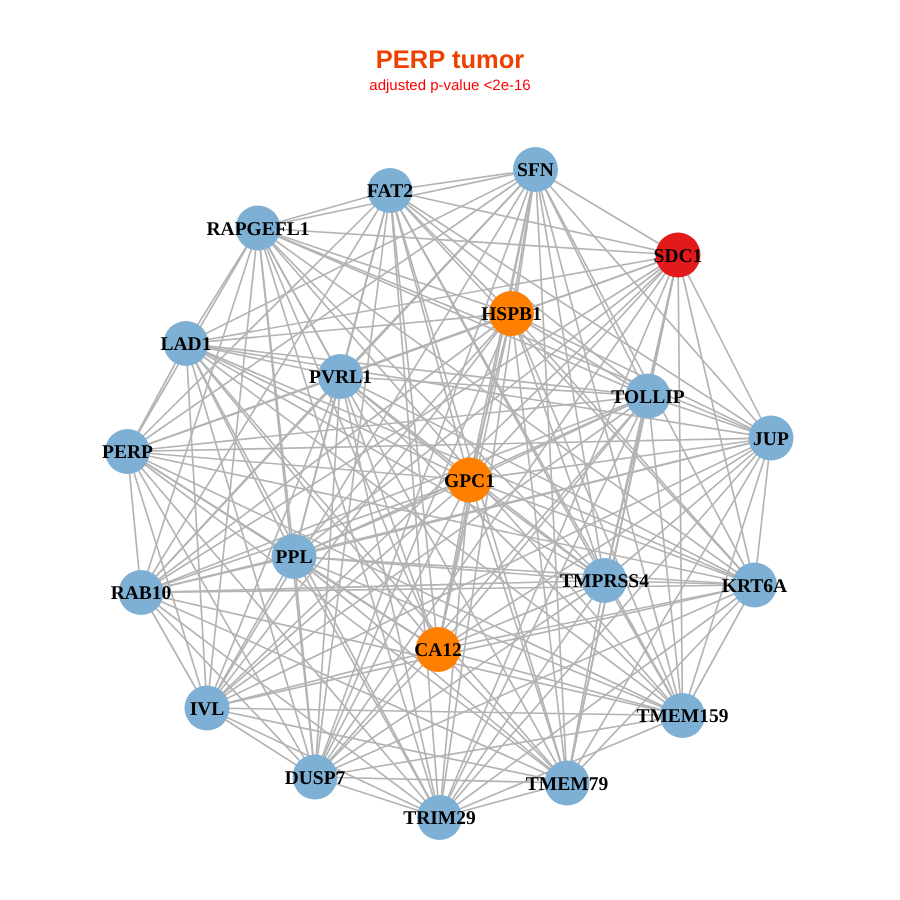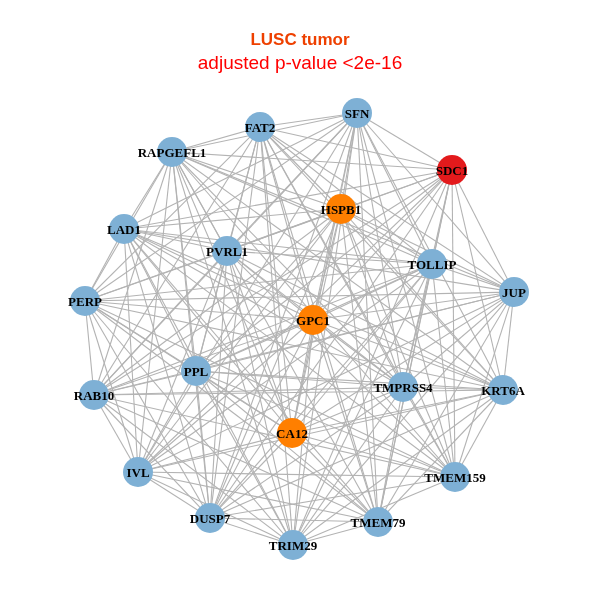--- a/index.html
+++ b/index.html
@@ -1,19 +1,19 @@
 <!DOCTYPE html>
 <html><head>
 <meta charset="utf-8">
 <style>
   html, body { margin: 0; padding: 0; background: #ffffff; }
   #canvas { position: relative; width: 600px; height: 600px; background: #ffffff; overflow: hidden; }
   .title { position: absolute; left: 0; width: 600px; text-align: center; font-family: "Liberation Sans", sans-serif; }
   #title-main { top: 30px; font-size: 17px; font-weight: bold; }
-  #title-sub { top: 52px; font-size: 19px; }
+  #title-sub { top: 52px; font-size: 10px; }
   svg { position: absolute; left: 0; top: 0; }
   .edge { stroke: #b3b3b3; stroke-width: 1.1; }
   .node-label { font-family: "Liberation Serif", serif; font-weight: bold; font-size: 13px; fill: #000000; text-anchor: middle; dominant-baseline: central; }
 </style>
 </head>
 <body>
 
 <div id="canvas">
   <svg id="net" width="600" height="600">
     <g id="edges">
@@ -289,15 +289,15 @@
         <g>
           <circle cx="378" cy="522" r="15" fill="#7EB0D5"></circle>
           <text x="378" y="522" class="node-label">TMEM79</text>
         </g>
         <g>
           <circle cx="293" cy="545" r="15" fill="#7EB0D5"></circle>
           <text x="293" y="545" class="node-label">TRIM29</text>
         </g>
       </g>
   </svg>
-  <div class="title" id="title-main" style="color: rgb(238, 64, 0);">LUSC tumor</div>
+  <div class="title" id="title-main" style="color: rgb(238, 64, 0);">PERP tumor</div>
   <div class="title" id="title-sub" style="color: rgb(255, 0, 0);">adjusted p-value &lt;2e-16</div>
 </div>
 
 </body></html>

